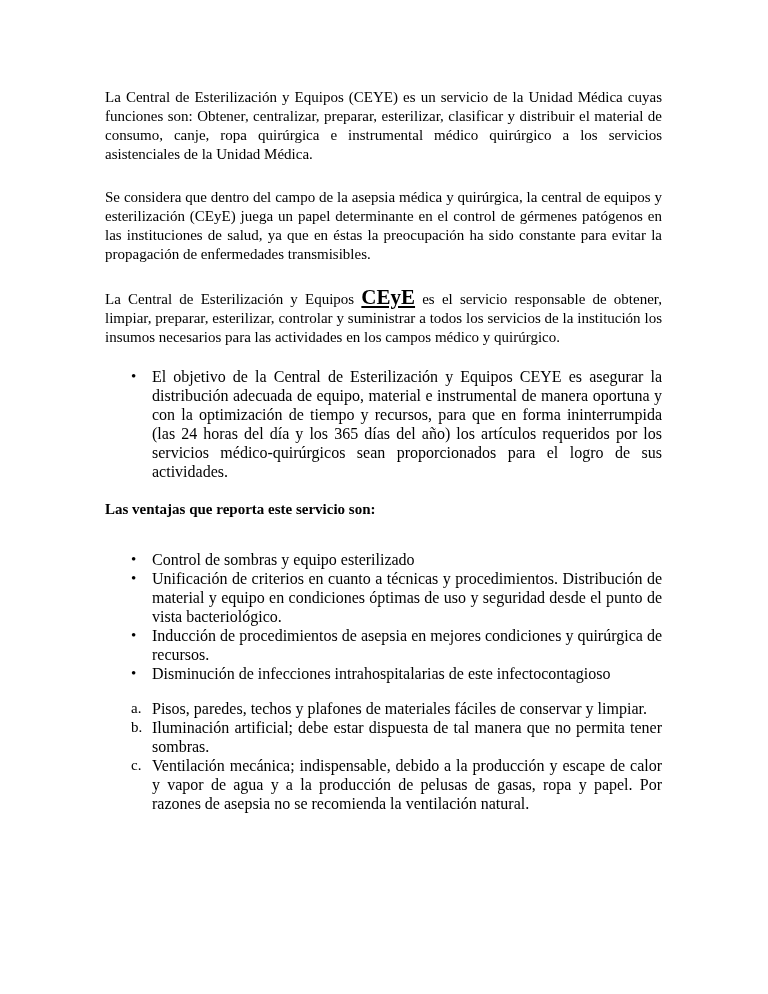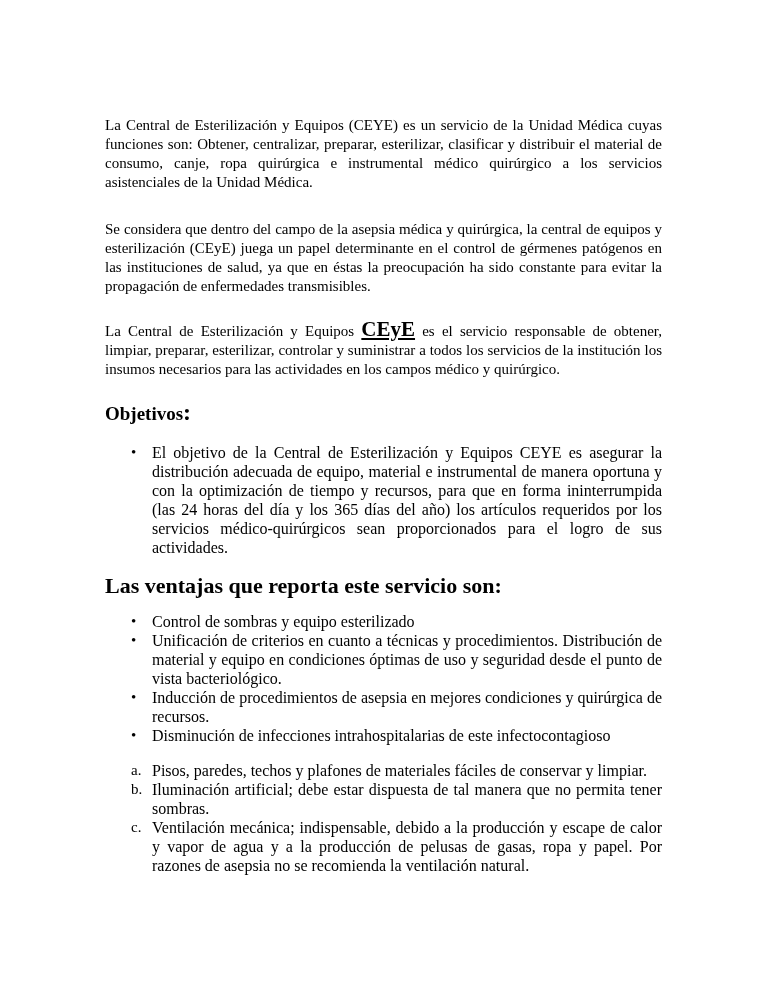--- a/index.html
+++ b/index.html
@@ -21,43 +21,42 @@
     padding: 88px 106px 0 105px;
   }
   .para {
     font-size: 15px;
     line-height: 19px;
     text-align: justify;
     margin-bottom: 20px;
   }
   .para-gap {
     margin-bottom: 24px;
-    margin-top: 28px;
   }
   .ceye-big {
     font-size: 21px;
     font-weight: bold;
     text-decoration: underline;
   }
   .h-objetivos {
     font-family: "Liberation Serif", serif;
     font-size: 19px;
     font-weight: bold;
     margin: 14px 0 16px 0;
     line-height: 26px;
   }
   .big-colon {
     font-size: 24px;
   }
   .h-sub {
     font-family: "Liberation Serif", serif;
-    font-size: 22px;
+    font-size: 15px;
     font-weight: bold;
     line-height: 25px;
-    margin: 16px 0 14px 0;
+    margin: 16px 0 28px 0;
   }
   .h-carac {
     font-size: 17px;
     margin: 12px 0 14px 0;
   }
   .list {
     margin-bottom: 16px;
   }
   .li {
     display: flex;
@@ -83,21 +82,20 @@
 <div class="page">
   <div class="content">
 
     <p class="para para-gap">La Central de Esterilización y Equipos (CEYE) es un servicio de la Unidad Médica cuyas funciones son: Obtener, centralizar, preparar, esterilizar, clasificar y distribuir el material de consumo, canje, ropa quirúrgica e instrumental médico quirúrgico a los servicios asistenciales de la Unidad Médica.</p>
 
     <p class="para para-gap">Se considera que dentro del campo de la asepsia médica y quirúrgica, la central de equipos y esterilización (CEyE) juega un papel determinante en el control de gérmenes patógenos en las instituciones de salud, ya que en éstas la preocupación ha sido constante para evitar la propagación de enfermedades transmisibles.</p>
 
 
     <p class="para"><span>La Central de Esterilización y Equipos </span><span class="ceye-big">CEyE</span><span> es el servicio responsable de obtener, limpiar, preparar, esterilizar, controlar y suministrar a todos los servicios de la institución los insumos necesarios para las actividades en los campos médico y quirúrgico.</span></p>
 
-    <h2 class="h-objetivos"><span>Objetivos</span><span class="big-colon">:</span></h2>
 
     <div class="list">
       <div class="li">
         <span class="marker">•</span>
         <span class="li-text">El objetivo de la Central de Esterilización y Equipos CEYE es asegurar la distribución adecuada de equipo, material e instrumental de manera oportuna y con la optimización de tiempo y recursos, para que en forma ininterrumpida (las 24 horas del día y los 365 días del año) los artículos requeridos por los servicios médico-quirúrgicos sean proporcionados para el logro de sus actividades.</span>
       </div>
     </div>
 
     <h2 class="h-sub">Las ventajas que reporta este servicio son:</h2>
 

